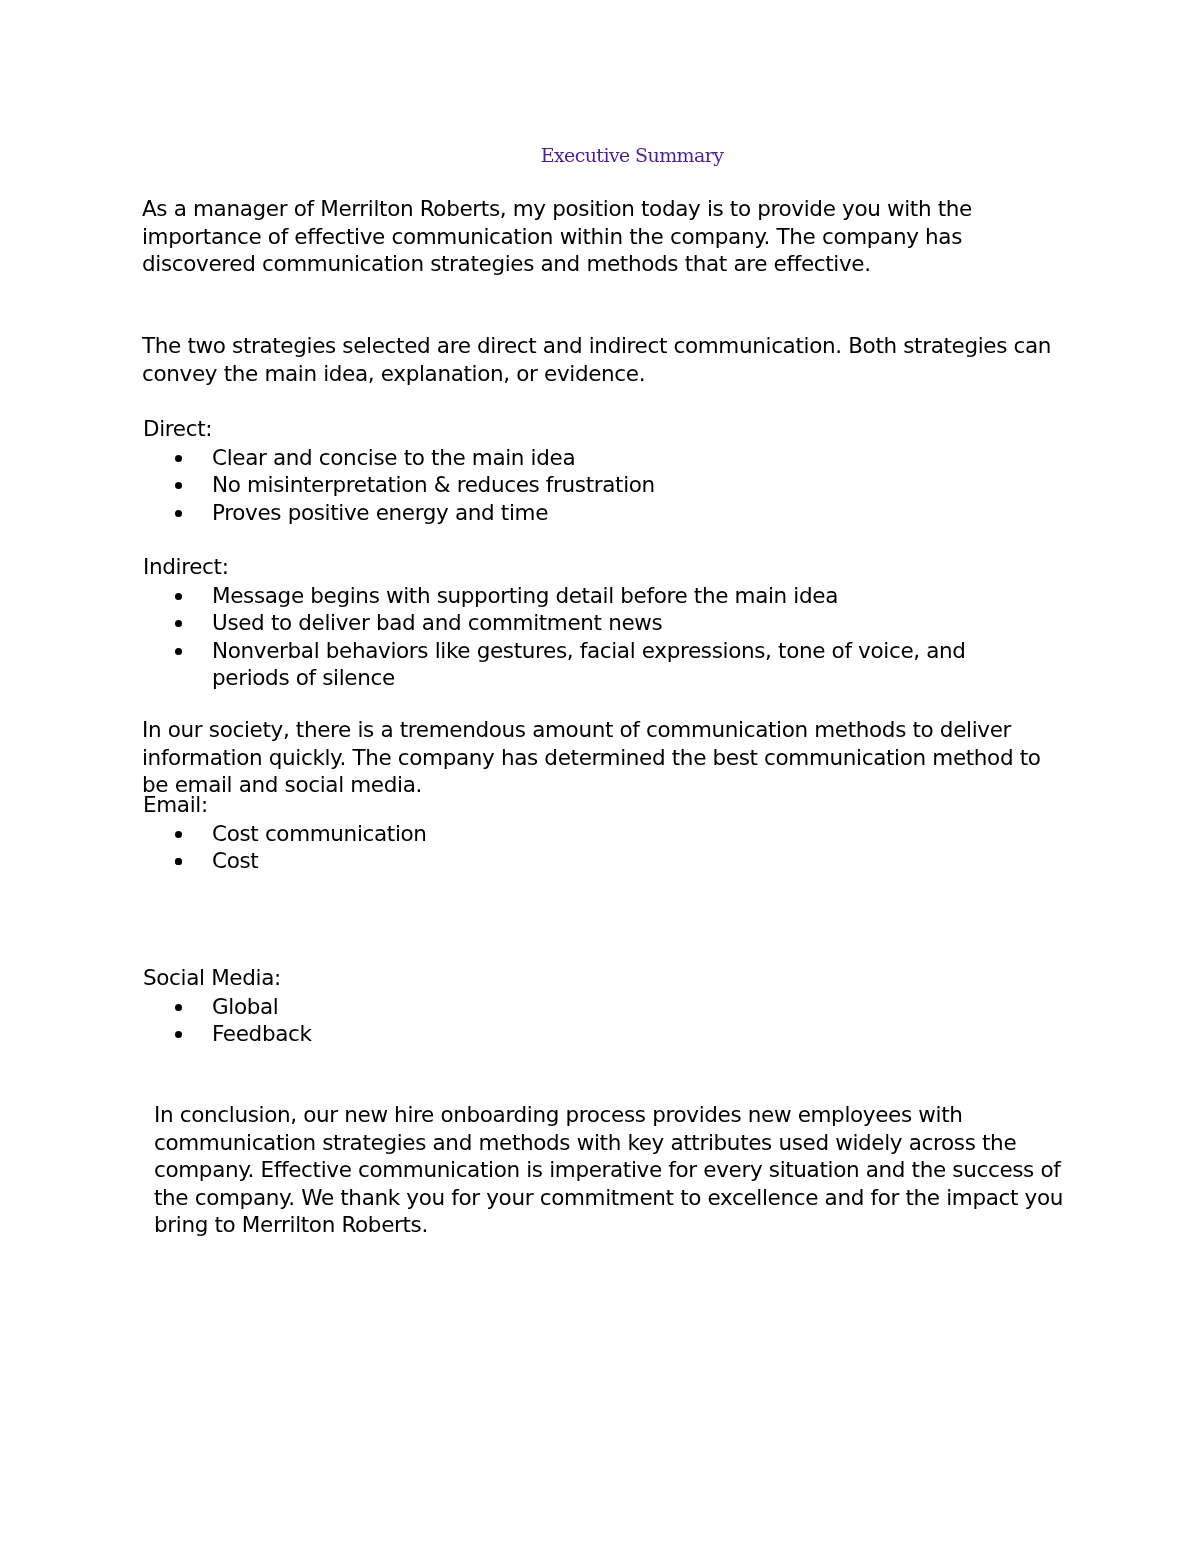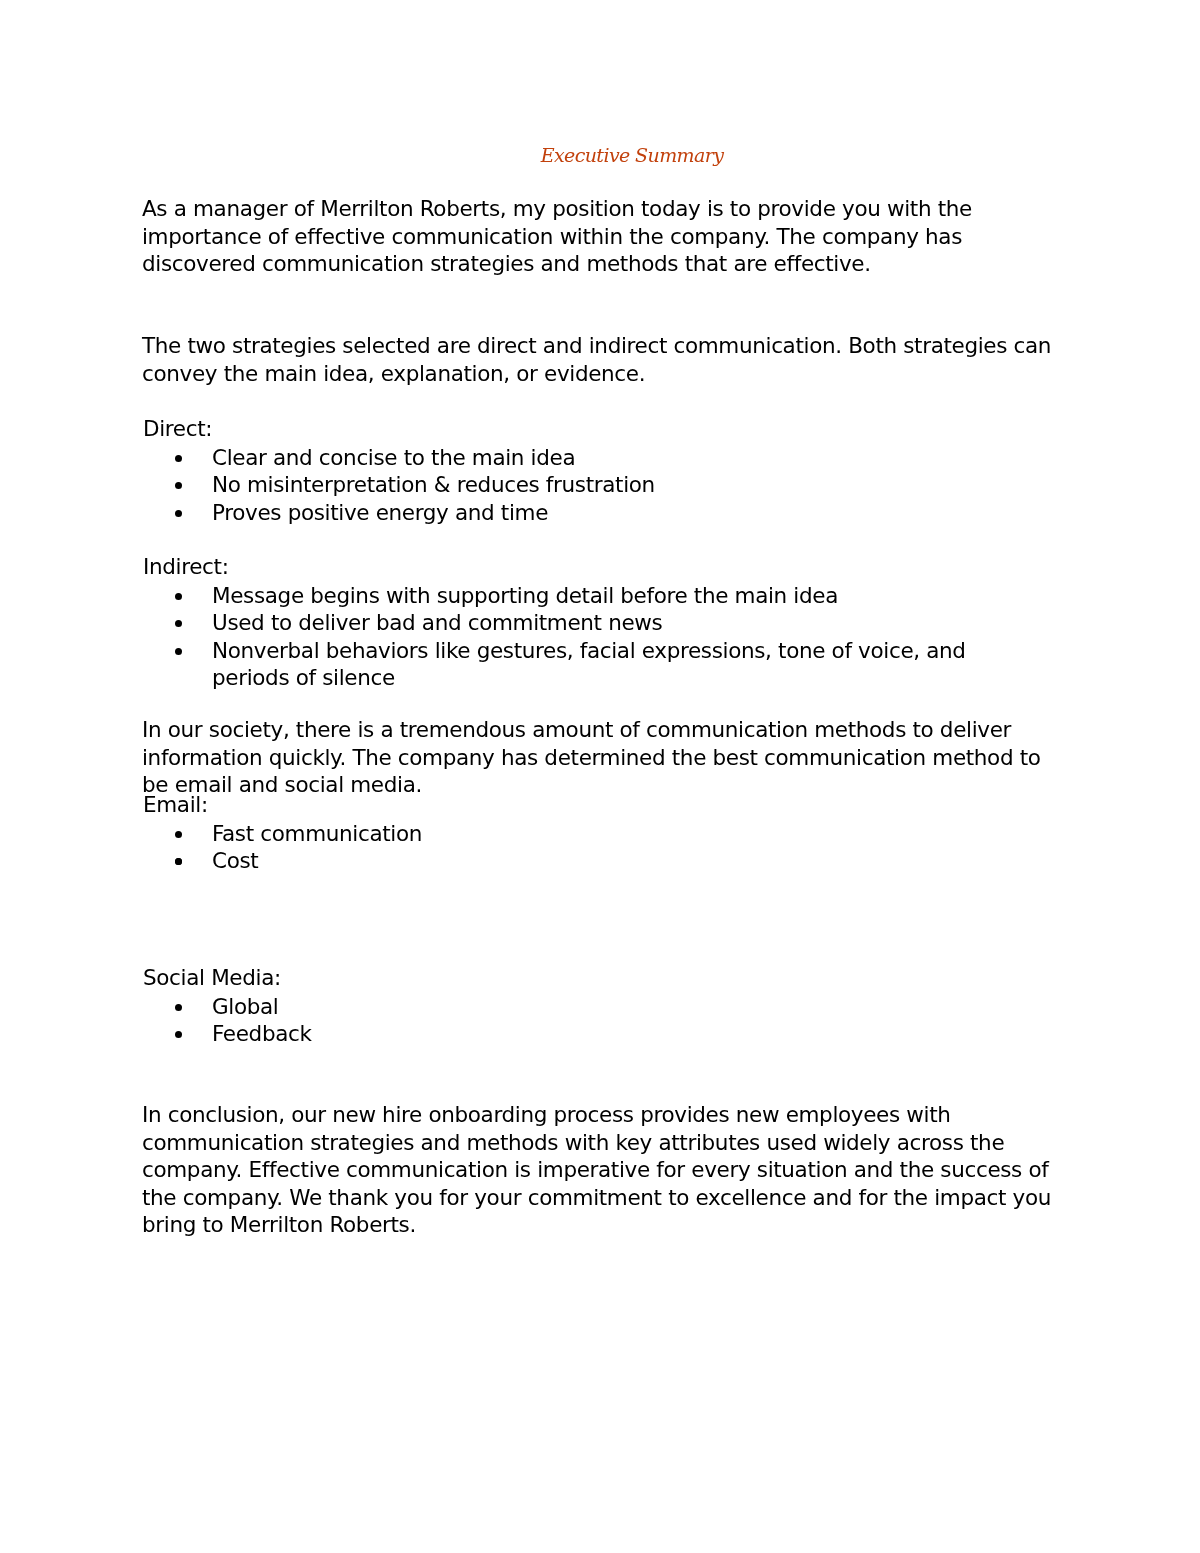--- a/index.html
+++ b/index.html
@@ -5,32 +5,31 @@
   html, body { margin: 0; padding: 0; background: #ffffff; }
   body { width: 1200px; height: 1553px; position: relative; overflow: hidden; }
   .page {
     position: absolute; left: 142px; top: 0; width: 930px;
     font-family: "DejaVu Sans", sans-serif; font-size: 21.5px; line-height: 27.5px;
     color: #000000; letter-spacing: -0.35px;
   }
   .title {
     position: absolute; top: 142px; left: 0; width: 980px; text-align: center;
     font-family: "DejaVu Serif", serif; font-size: 19px; line-height: 26px; letter-spacing: -0.6px;
-    color: #c2410c;
-    font-style: italic;
+    color: #4c1d95;
   }
   .para { margin: 0; }
   #p1 { position: absolute; top: 195px; left: 0; width: 930px; }
   #p2 { position: absolute; top: 332px; left: 0; width: 930px; }
   #sec-direct { position: absolute; top: 414px; left: 0; }
   #sec-indirect { position: absolute; top: 552px; left: 0; }
   #p3 { position: absolute; top: 716px; left: 0; width: 930px; }
   #sec-email { position: absolute; top: 790px; left: 0; }
   #sec-social { position: absolute; top: 963px; left: 0; }
-  #p4 { position: absolute; top: 1101px; left: 0; width: 930px; }
+  #p4 { position: absolute; top: 1101px; left: 12px; width: 930px; }
   .section-label { margin: 1px; }
   ul.bullets { list-style: none; margin: 0; padding: 0; }
   ul.bullets li { position: relative; padding-left: 70px; width: 800px; }
   ul.bullets li .dot {
     position: absolute; left: 33px; top: 11px; width: 7px; height: 7px;
     border-radius: 50%; background: #000;
   }
 </style>
 </head>
 <body>
@@ -59,21 +58,21 @@
       <li><span class="dot"></span><span>Used to deliver bad and commitment news</span></li>
       <li><span class="dot"></span><span>Nonverbal behaviors like gestures, facial expressions, tone of voice, and periods of silence</span></li>
     </ul>
   </div>
 
   <p id="p3" class="para">In our society, there is a tremendous amount of communication methods to deliver information quickly. The company has determined the best communication method to be email and social media.</p>
 
   <div id="sec-email">
     <p class="section-label">Email:</p>
     <ul class="bullets">
-      <li><span class="dot"></span><span>Fast communication</span></li>
+      <li><span class="dot"></span><span>Cost communication</span></li>
       <li><span class="dot"></span></li>
       <li><span class="dot"></span><span>Cost</span></li>
     </ul>
   </div>
 
   <div id="sec-social">
     <p class="section-label">Social Media:</p>
     <ul class="bullets">
       <li><span class="dot"></span><span>Global</span></li>
       <li><span class="dot"></span><span>Feedback</span></li>

